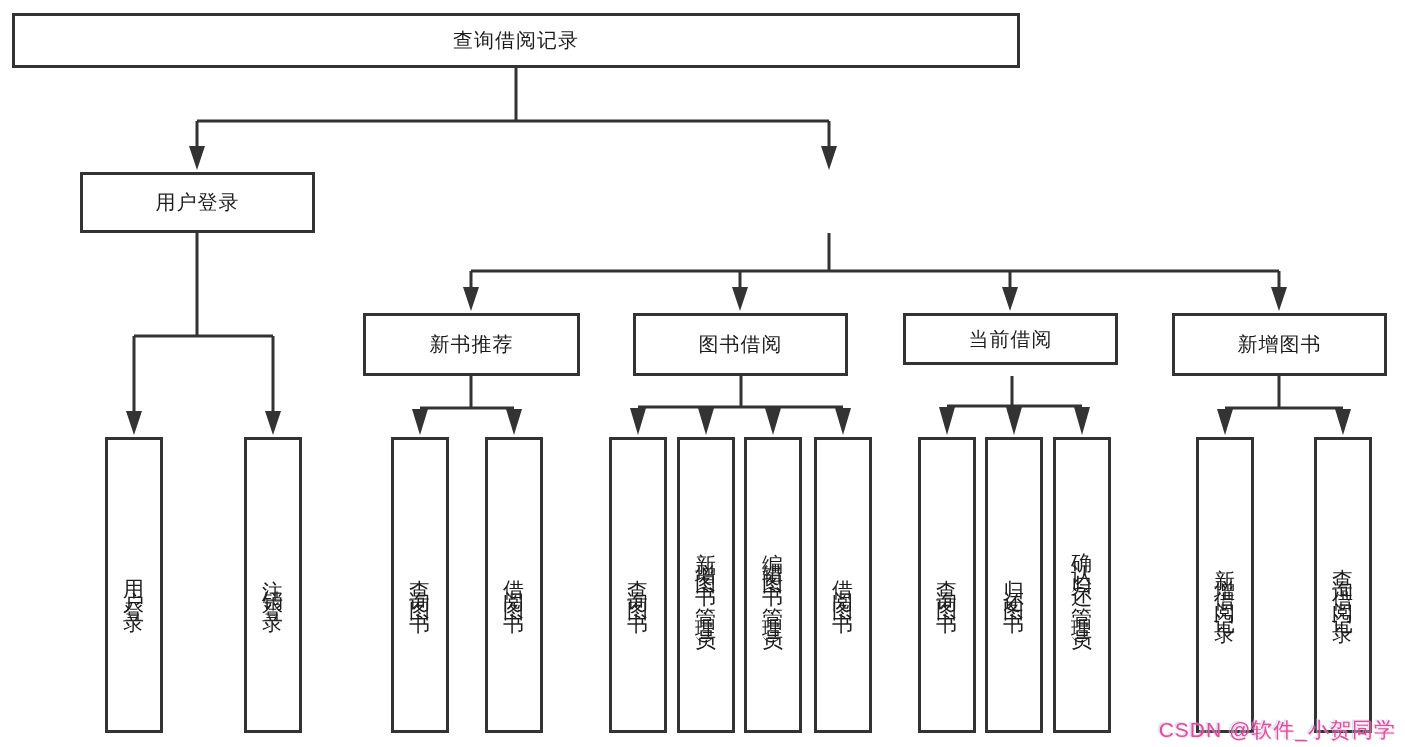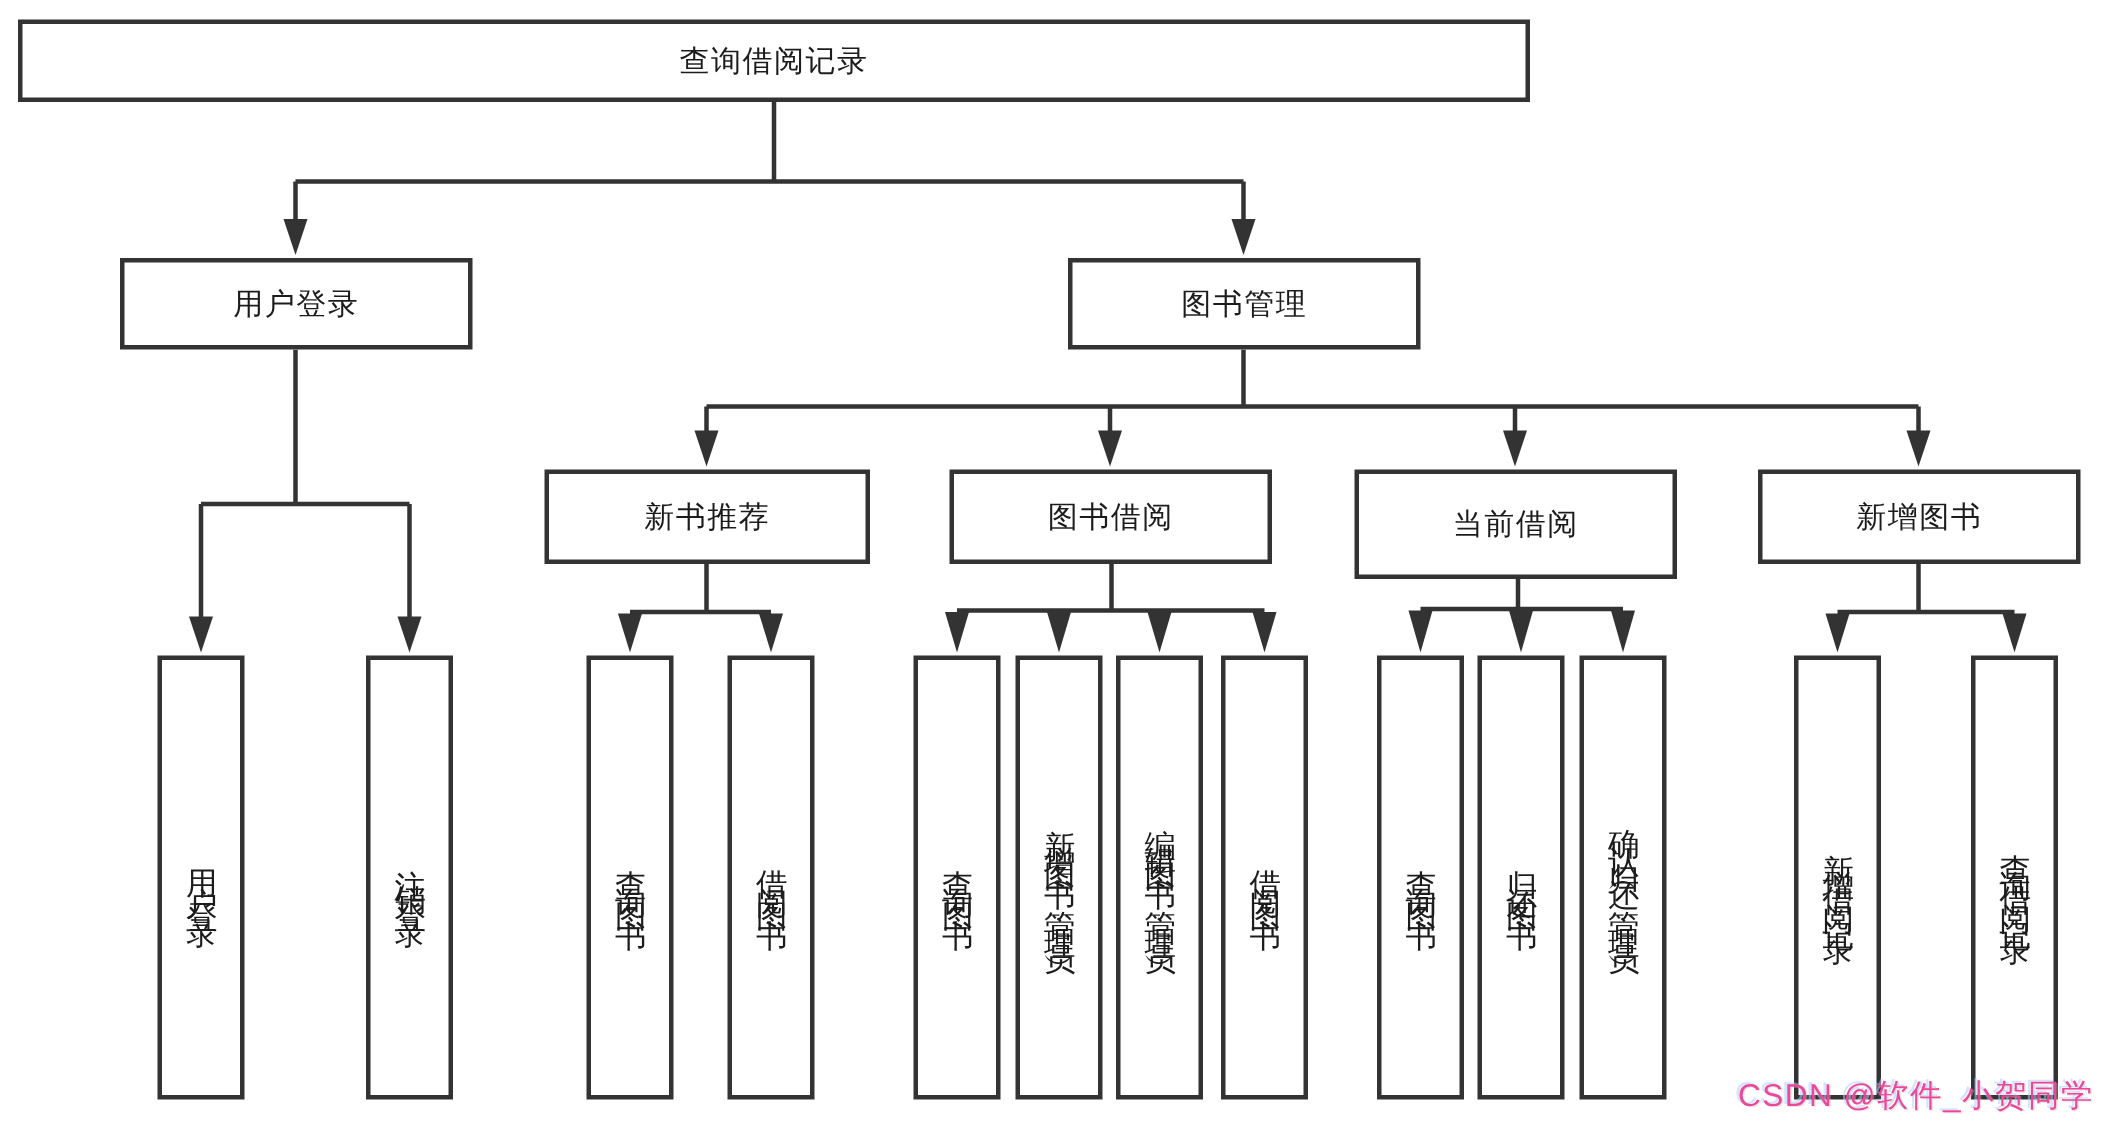--- a/index.html
+++ b/index.html
@@ -95,31 +95,28 @@
     </g>
   </svg>
 
   <div class="node hbox" style="left:12px; top:13px; width:1008px; height:55px;">
     <span>查询借阅记录</span>
   </div>
 
   <div class="node hbox" style="left:80px; top:172px; width:235px; height:61px;">
     <span>用户登录</span>
   </div>
-  <div class="node hbox" style="left:712px; top:172px; width:235px; height:61px;">
-    <span>图书管理</span>
-  </div>
 
   <div class="node hbox" style="left:363px; top:313px; width:217px; height:63px;">
     <span>新书推荐</span>
   </div>
   <div class="node hbox" style="left:633px; top:313px; width:215px; height:63px;">
     <span>图书借阅</span>
   </div>
-  <div class="node hbox" style="left:903px; top:313px; width:215px; height:73px;text-align:right;">
+  <div class="node hbox" style="left:903px; top:313px; width:215px; height:52px;text-align:right;">
     <span>当前借阅</span>
   </div>
   <div class="node hbox" style="left:1172px; top:313px; width:215px; height:63px;">
     <span>新增图书</span>
   </div>
 
   <div class="node vbox" style="left:105px; top:437px; width:58px; height:296px;">
     <span>用户登录</span>
   </div>
   <div class="node vbox" style="left:244px; top:437px; width:58px; height:296px;">

